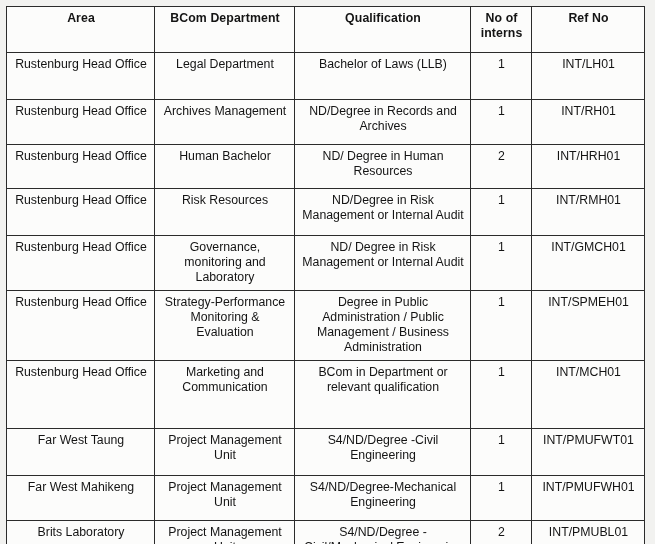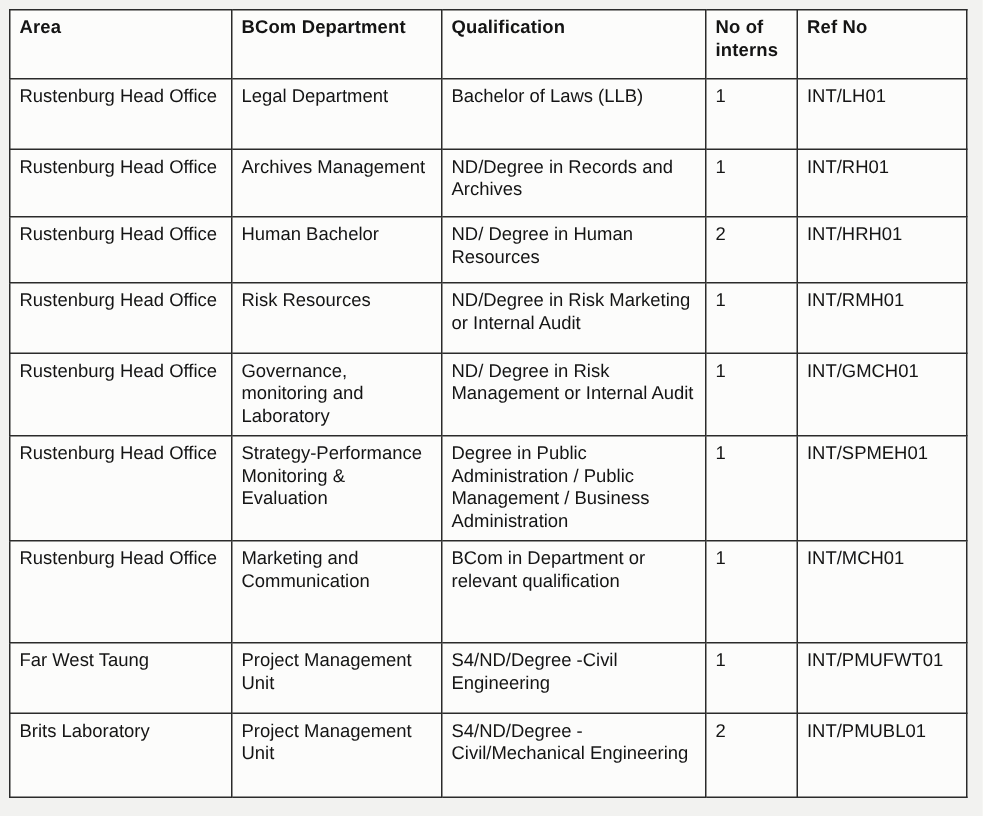--- a/index.html
+++ b/index.html
@@ -28,21 +28,21 @@
     border-collapse: collapse;
     table-layout: fixed;
     background: #fcfcfb;
   }
   #intern-table td, #intern-table th {
     border: 1px solid #2b2b2b;
     padding: 4px 5px 4px 6px;
     font-size: 12.3px;
     line-height: 1.24;
     color: #141414;
-    text-align: left;
+    text-align: center;
     vertical-align: top;
     background: #fcfcfb;
     word-wrap: break-word;
     overflow-wrap: break-word;
   }
   #intern-table thead th {
     font-weight: bold;
     letter-spacing: 0.1px;
   }
   
@@ -113,21 +113,21 @@
       <tr class="r-2">
         <td>Rustenburg Head Office</td>
         <td>Human Bachelor</td>
         <td>ND/ Degree in Human Resources</td>
         <td class="cell-num">2</td>
         <td>INT/HRH01</td>
       </tr>
       <tr class="r-3">
         <td>Rustenburg Head Office</td>
         <td>Risk Resources</td>
-        <td>ND/Degree in Risk Marketing or Internal Audit</td>
+        <td>ND/Degree in Risk Management or Internal Audit</td>
         <td class="cell-num">1</td>
         <td>INT/RMH01</td>
       </tr>
       <tr class="r-4">
         <td>Rustenburg Head Office</td>
         <td>Governance, monitoring and Laboratory</td>
         <td>ND/ Degree in Risk Management or Internal Audit</td>
         <td class="cell-num">1</td>
         <td>INT/GMCH01</td>
       </tr>
@@ -145,20 +145,27 @@
         <td class="cell-num">1</td>
         <td>INT/MCH01</td>
       </tr>
       <tr class="r-7">
         <td>Far West Taung</td>
         <td>Project Management Unit</td>
         <td>S4/ND/Degree -Civil Engineering</td>
         <td class="cell-num">1</td>
         <td>INT/PMUFWT01</td>
       </tr>
+      <tr class="r-8">
+        <td>Far West Mahikeng</td>
+        <td>Project Management Unit</td>
+        <td>S4/ND/Degree-Mechanical Engineering</td>
+        <td class="cell-num">1</td>
+        <td>INT/PMUFWH01</td>
+      </tr>
       <tr class="r-9">
         <td>Brits Laboratory</td>
         <td>Project Management Unit</td>
         <td>S4/ND/Degree - Civil/Mechanical Engineering</td>
         <td class="cell-num">2</td>
         <td>INT/PMUBL01</td>
       </tr>
     </tbody>
   </table>
 </div>

